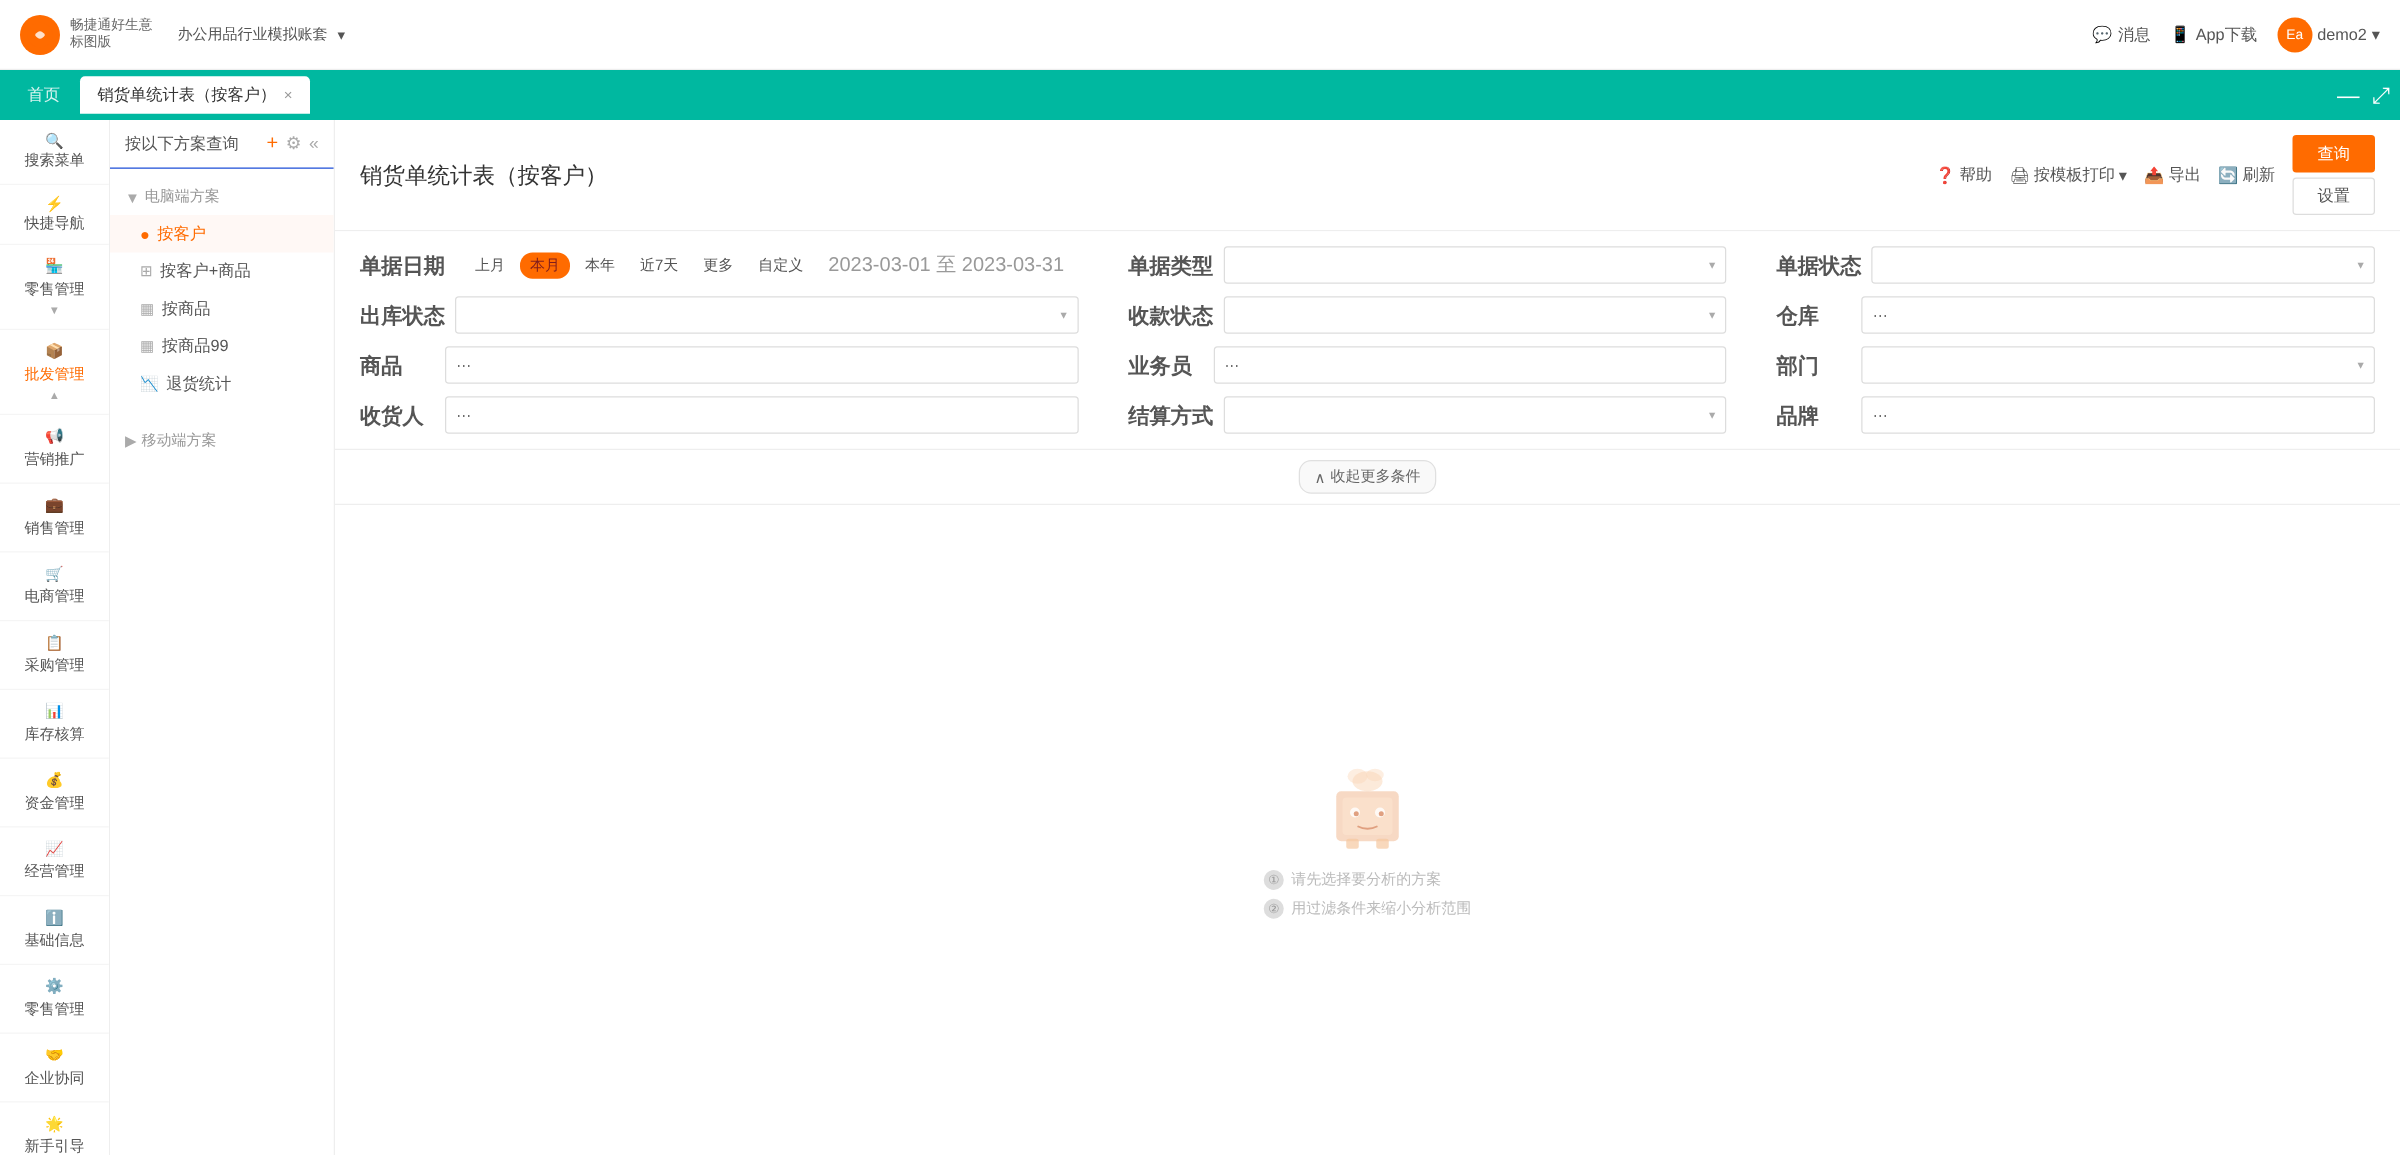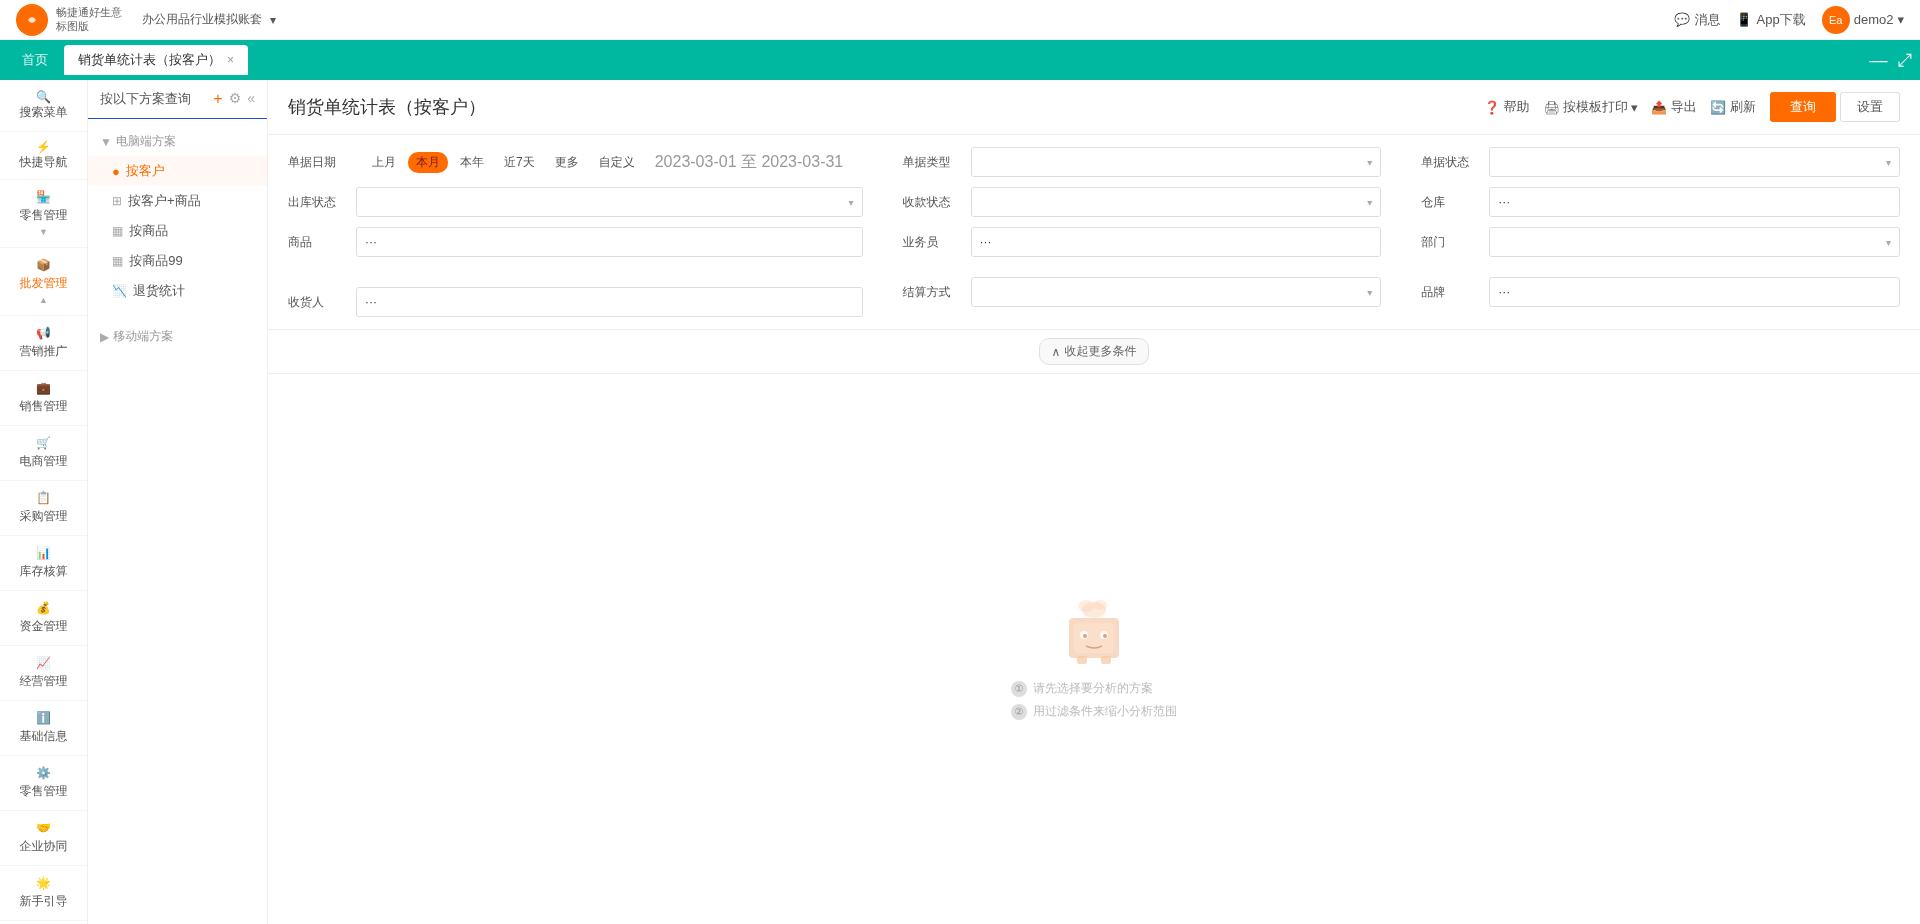--- a/index.html
+++ b/index.html
@@ -1,20 +1,20 @@
 <!DOCTYPE html>
 <html><head>
   <meta charset="utf-8">
   <style>
     * { margin: 0; padding: 0; box-sizing: border-box; }
     body { font-family: 'Microsoft YaHei', Arial, sans-serif; font-size: 13px; background: #f5f5f5; color: #333; width: 1920px; height: 924px; overflow: hidden; display: flex; flex-direction: column; }
 
     
     .top-header {
-      height: 40px;
+      height: 56px;
       background: #fff;
       display: flex;
       align-items: center;
       justify-content: space-between;
       padding: 0 16px;
       border-bottom: 1px solid #eee;
       flex-shrink: 0;
     }
     .logo-area { display: flex; align-items: center; gap: 8px; }
     .logo-icon { width: 32px; height: 32px; background: #ff6b00; border-radius: 50%; display: flex; align-items: center; justify-content: center; color: white; font-size: 12px; font-weight: bold; }
@@ -183,24 +183,25 @@
       margin-bottom: 10px;
     }
     .filter-row:last-child { margin-bottom: 0; }
     .filter-cell {
       display: flex;
       align-items: center;
       flex: 1;
       min-width: 0;
     }
     .filter-label {
-      font-size: 12px;
+      font-size: 17px;
       color: #555;
       white-space: nowrap;
       min-width: 60px;
+      font-weight: bold;
     }
     .filter-control {
       flex: 1;
       height: 30px;
       border: 1px solid #ddd;
       border-radius: 3px;
       padding: 0 8px;
       font-size: 12px;
       color: #333;
       background: #fff;
@@ -451,21 +452,21 @@
             <span>▾</span>
           </span>
           <span>
             <span>📤</span>
             <span>导出</span>
           </span>
           <span>
             <span>🔄</span>
             <span>刷新</span>
           </span>
-          <div style="display:flex;flex-direction:row;gap:4px;border-radius:28px;">
+          <div style="display:flex;flex-direction:column;gap:4px;border-radius:28px;">
             <button class="btn-query">查询</button>
             <button class="btn-settings">设置</button>
           </div>
         </div>
       </div>
     </div>
 
     <div class="filter-area">
 
       <div class="filter-row">
@@ -544,21 +545,21 @@
         <div class="filter-cell">
           <span class="filter-label">部门</span>
           <div class="filter-control">
             <span></span>
             <span class="arrow-down">▾</span>
           </div>
         </div>
       </div>
 
       <div class="filter-row">
-        <div class="filter-cell" style="flex:1.2;margin-top:20px;">
+        <div class="filter-cell" style="flex:1.2;">
           <span class="filter-label">收货人</span>
           <div class="filter-control">
             <span>···</span>
           </div>
         </div>
         <div class="section-divider"></div>
         <div class="filter-cell">
           <span class="filter-label">结算方式</span>
           <div class="filter-control">
             <span></span>

